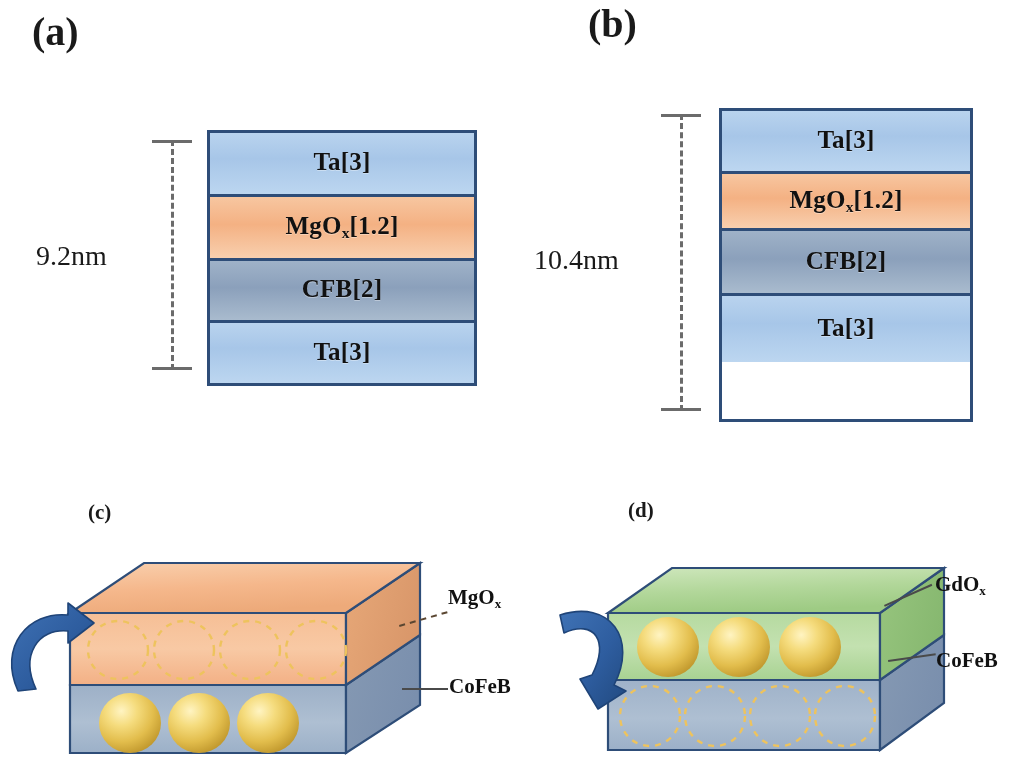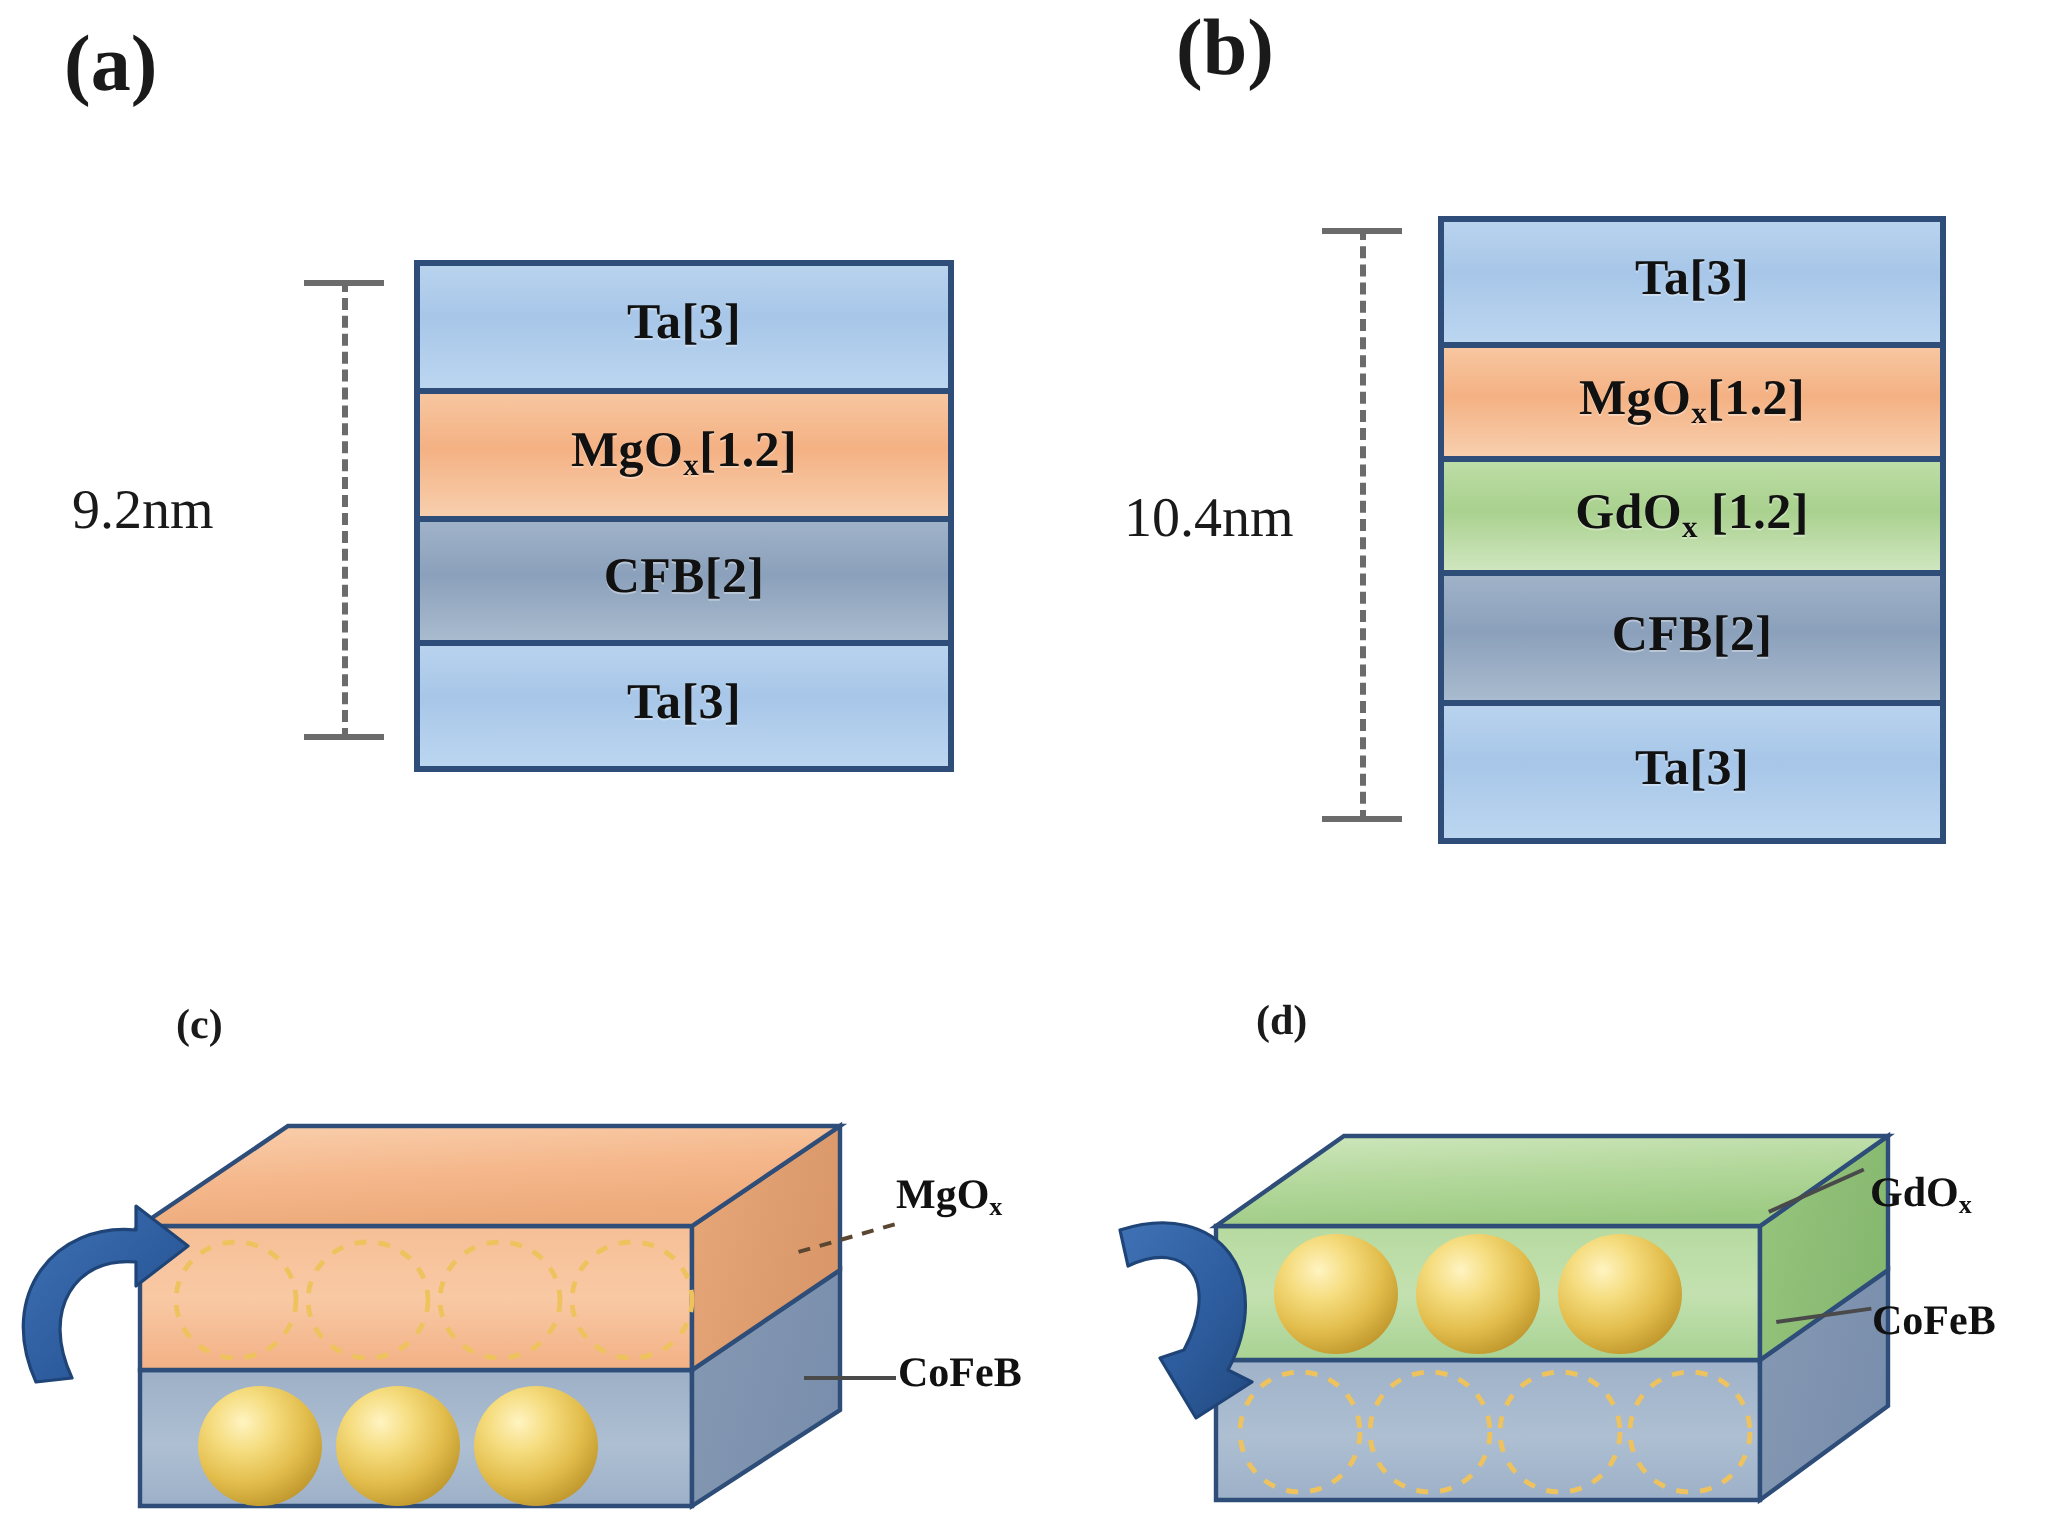--- a/index.html
+++ b/index.html
@@ -124,31 +124,28 @@
     </div>
   </div>
 
   <div class="panel-letter big" style="left:588px;top:4px;">(b)</div>
 
   <div class="dim" style="left:661px;top:114px;width:40px;height:297px;">
     <div class="cap top"></div>
     <div class="dash"></div>
     <div class="cap bot"></div>
   </div>
-  <div class="dim-text" style="left:562px;top:244px;">10.4nm</div>
+  <div class="dim-text" style="left:534px;top:244px;">10.4nm</div>
 
   <div class="stack" style="left:719px;top:108px;width:254px;height:314px;">
     <div class="layer c-ta" style="height:63px;">
       <span class="lbl"><span>Ta</span><sub></sub><span>[3]</span></span>
     </div>
     <div class="layer c-mgo" style="height:57px;">
       <span class="lbl"><span>MgO</span><sub>x</sub><span>[1.2]</span></span>
-    </div>
-    <div class="layer c-gdo" style="height:57px;">
-      <span class="lbl"><span>GdO</span><sub>x</sub><span> [1.2]</span></span>
     </div>
     <div class="layer c-cfb" style="height:65px;">
       <span class="lbl"><span>CFB</span><sub></sub><span>[2]</span></span>
     </div>
     <div class="layer c-ta" style="height:66px;">
       <span class="lbl"><span>Ta</span><sub></sub><span>[3]</span></span>
     </div>
   </div>
 
   <div class="panel-letter small" style="left:88px;top:502px;">(c)</div>
@@ -282,18 +279,18 @@
         <path d="M 18 10
                  C 68 -6, 96 34, 72 80
                  L 84 86 L 56 104 L 38 74 L 50 70
                  C 68 36, 52 14, 22 28
                  Z" fill="url(#arrowBlue)" stroke="#1f4478" stroke-width="1.6" stroke-linejoin="round"></path>
       </g>
     </svg>
   </div>
 
   <div class="leader" style="left:884px;top:605px;width:52px;transform:rotate(-24deg);"></div>
-  <div class="callout" style="left:935px;top:584px;"><span>GdO</span><sub>x</sub></div>
+  <div class="callout" style="left:935px;top:572px;"><span>GdO</span><sub>x</sub></div>
 
   <div class="leader" style="left:888px;top:660px;width:48px;transform:rotate(-8deg);"></div>
   <div class="callout" style="left:936px;top:648px;">CoFeB</div>
 
 </div>
 
 </body></html>

